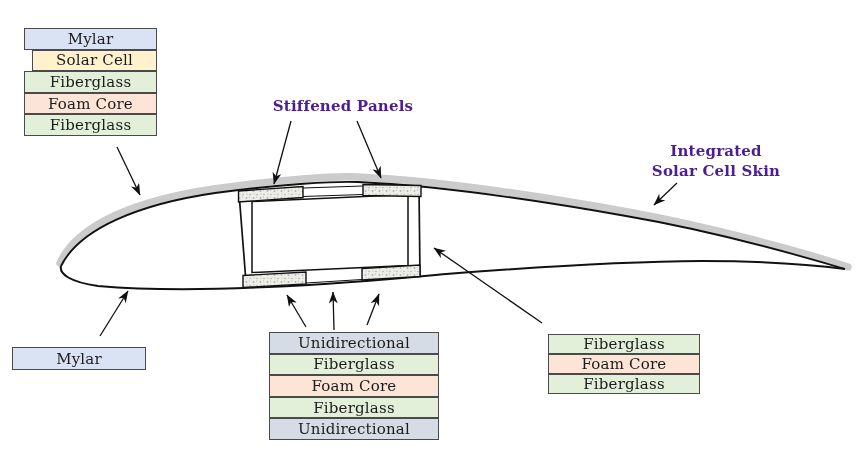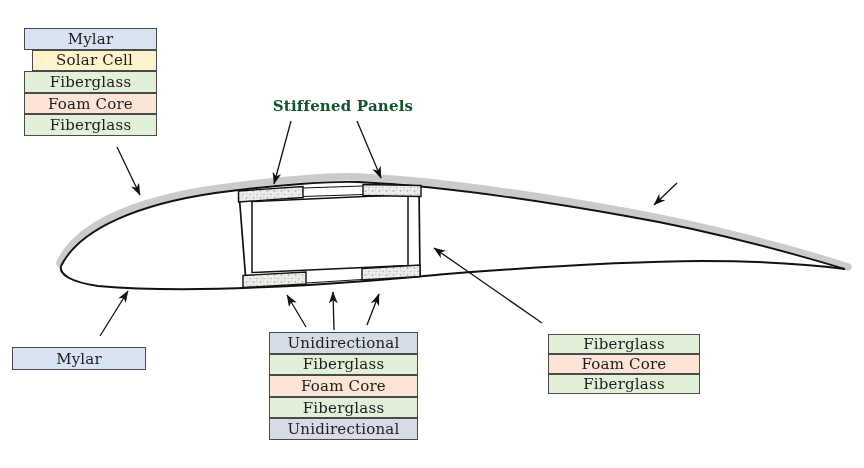--- a/index.html
+++ b/index.html
@@ -14,21 +14,21 @@
     font-size:15px;color:#1c1c1c;letter-spacing:.2px;
     box-sizing:border-box;white-space:nowrap;
   }
   .single-row{
     position:absolute;border:1px solid #4a4a4a;box-sizing:border-box;
     display:flex;align-items:center;justify-content:center;
     font-size:15px;color:#1c1c1c;letter-spacing:.2px;
   }
   .anno{
     position:absolute;font-weight:bold;font-size:15px;line-height:20px;
-    color:#14532d;text-align:center;letter-spacing:.2px;white-space:nowrap;
+    color:#4c1d95;text-align:center;letter-spacing:.2px;white-space:nowrap;
   }
 </style>
 </head>
 <body>
 
 <div class="canvas">
 
   <svg width="864" height="468" viewBox="0 0 864 468">
     <defs>
       <pattern id="stipple" width="7" height="7" patternUnits="userSpaceOnUse">
@@ -73,32 +73,36 @@
   </svg>
 
   <div class="stack" style="left:24px;top:28px;width:133px;height:108px;">
     <div class="layer-row" style="background: rgb(218, 227, 243);">Mylar</div>
     <div class="layer-row" style="background: rgb(255, 242, 204); margin-left: 8px;">Solar Cell</div>
     <div class="layer-row" style="background: rgb(226, 239, 217);">Fiberglass</div>
     <div class="layer-row" style="background: rgb(252, 228, 214);">Foam Core</div>
     <div class="layer-row" style="background: rgb(226, 239, 217);">Fiberglass</div>
   </div>
 
-  <div class="stack" style="left:269px;top:332px;width:149px;height:108px;">
+  <div class="stack" style="left:269px;top:332px;width:170px;height:108px;">
     <div class="layer-row" style="background: rgb(214, 220, 229);">Unidirectional</div>
     <div class="layer-row" style="background: rgb(226, 239, 217);">Fiberglass</div>
     <div class="layer-row" style="background: rgb(252, 228, 214);">Foam Core</div>
     <div class="layer-row" style="background: rgb(226, 239, 217);">Fiberglass</div>
     <div class="layer-row" style="background: rgb(214, 220, 229);">Unidirectional</div>
   </div>
 
   <div class="stack" style="left:548px;top:334px;width:152px;height:57px;">
     <div class="layer-row" style="background: rgb(226, 239, 217);">Fiberglass</div>
     <div class="layer-row" style="background: rgb(252, 228, 214);">Foam Core</div>
     <div class="layer-row" style="background: rgb(226, 239, 217);">Fiberglass</div>
   </div>
 
   <div class="single-row" style="left: 12px; top: 347px; width: 134px; height: 23px; background: rgb(218, 227, 243);">Mylar</div>
 
   <div class="anno" style="left:258px;top:96px;width:170px;">Stiffened Panels</div>
 
+  <div class="anno" style="left:626px;top:141px;width:180px;">
+    <div>Integrated</div>
+    <div>Solar Cell Skin</div>
+  </div>
 
 </div>
 
 </body></html>

